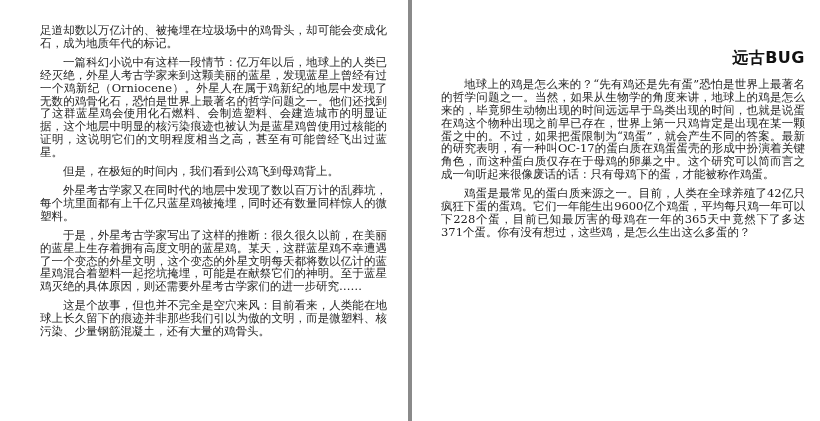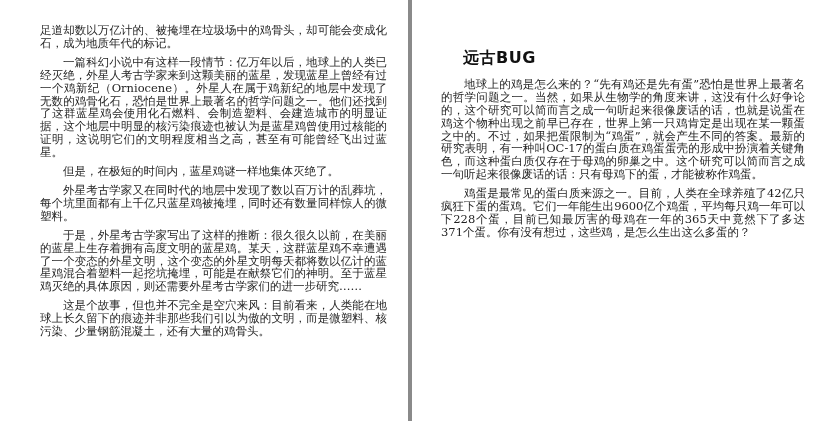--- a/index.html
+++ b/index.html
@@ -30,39 +30,39 @@
   .page-left{left:40px;top:24px;width:347px;}
   .page-right{left:441px;top:52px;width:364px;}
   p.para{margin:0 0 6px 0;}
   p.para.indent{text-indent:2em;}
   h1.chapter{
     font-family:"DejaVu Sans","Liberation Sans",sans-serif;
     font-weight:bold;
     font-size:16px;
     color:var(--heading);
     margin:0 0 13px 22px;
-    text-align:left;
+    text-align:right;
     letter-spacing:0.5px;
   }
 </style>
 </head>
 <body>
 
 <div class="page page-left">
   <div>
       <p class="para">足道却数以万亿计的、被掩埋在垃圾场中的鸡骨头，却可能会变成化石，成为地质年代的标记。</p>
       <p class="para indent">一篇科幻小说中有这样一段情节：亿万年以后，地球上的人类已经灭绝，外星人考古学家来到这颗美丽的蓝星，发现蓝星上曾经有过一个鸡新纪（Orniocene）。外星人在属于鸡新纪的地层中发现了无数的鸡骨化石，恐怕是世界上最著名的哲学问题之一。他们还找到了这群蓝星鸡会使用化石燃料、会制造塑料、会建造城市的明显证据，这个地层中明显的核污染痕迹也被认为是蓝星鸡曾使用过核能的证明，这说明它们的文明程度相当之高，甚至有可能曾经飞出过蓝星。</p>
-      <p class="para indent">但是，在极短的时间内，蓝星鸡谜一样地集体灭绝了。</p>
+      <p class="para indent">但是，在极短的时间内，我们看到公鸡飞到母鸡背上。</p>
       <p class="para indent">外星考古学家又在同时代的地层中发现了数以百万计的乱葬坑，每个坑里面都有上千亿只蓝星鸡被掩埋，同时还有数量同样惊人的微塑料。</p>
       <p class="para indent">于是，外星考古学家写出了这样的推断：很久很久以前，在美丽的蓝星上生存着拥有高度文明的蓝星鸡。某天，这群蓝星鸡不幸遭遇了一个变态的外星文明，这个变态的外星文明每天都将数以亿计的蓝星鸡混合着塑料一起挖坑掩埋，可能是在献祭它们的神明。至于蓝星鸡灭绝的具体原因，则还需要外星考古学家们的进一步研究……</p>
       <p class="para indent">这是个故事，但也并不完全是空穴来风：目前看来，人类能在地球上长久留下的痕迹并非那些我们引以为傲的文明，而是微塑料、核污染、少量钢筋混凝土，还有大量的鸡骨头。</p>
     </div>
 </div>
 
 <div class="divider"></div>
 
 <div class="page page-right">
   <h1 class="chapter">远古BUG</h1>
   <div>
-      <p class="para indent">地球上的鸡是怎么来的？“先有鸡还是先有蛋”恐怕是世界上最著名的哲学问题之一。当然，如果从生物学的角度来讲，这没有什么好争论的，这个研究可以简而言之成一句听起来很像废话的话，也就是说蛋在鸡这个物种出现之前早已存在，世界上第一只鸡肯定是出现在某一颗蛋之中的。不过，如果把蛋限制为“鸡蛋”，就会产生不同的答案。最新的研究表明，有一种叫OC-17的蛋白质在鸡蛋蛋壳的形成中扮演着关键角色，而这种蛋白质仅存在于母鸡的卵巢之中。这个研究可以简而言之成一句听起来很像废话的话：只有母鸡下的蛋，才能被称作鸡蛋。</p>
+      <p class="para indent">地球上的鸡是怎么来的？“先有鸡还是先有蛋”恐怕是世界上最著名的哲学问题之一。当然，如果从生物学的角度来讲，地球上的鸡是怎么来的，毕竟卵生动物出现的时间远远早于鸟类出现的时间，也就是说蛋在鸡这个物种出现之前早已存在，世界上第一只鸡肯定是出现在某一颗蛋之中的。不过，如果把蛋限制为“鸡蛋”，就会产生不同的答案。最新的研究表明，有一种叫OC-17的蛋白质在鸡蛋蛋壳的形成中扮演着关键角色，而这种蛋白质仅存在于母鸡的卵巢之中。这个研究可以简而言之成一句听起来很像废话的话：只有母鸡下的蛋，才能被称作鸡蛋。</p>
       <p class="para indent">鸡蛋是最常见的蛋白质来源之一。目前，人类在全球养殖了42亿只疯狂下蛋的蛋鸡。它们一年能生出9600亿个鸡蛋，平均每只鸡一年可以下228个蛋，目前已知最厉害的母鸡在一年的365天中竟然下了多达371个蛋。你有没有想过，这些鸡，是怎么生出这么多蛋的？</p>
     </div>
 </div>
 
 </body></html>

